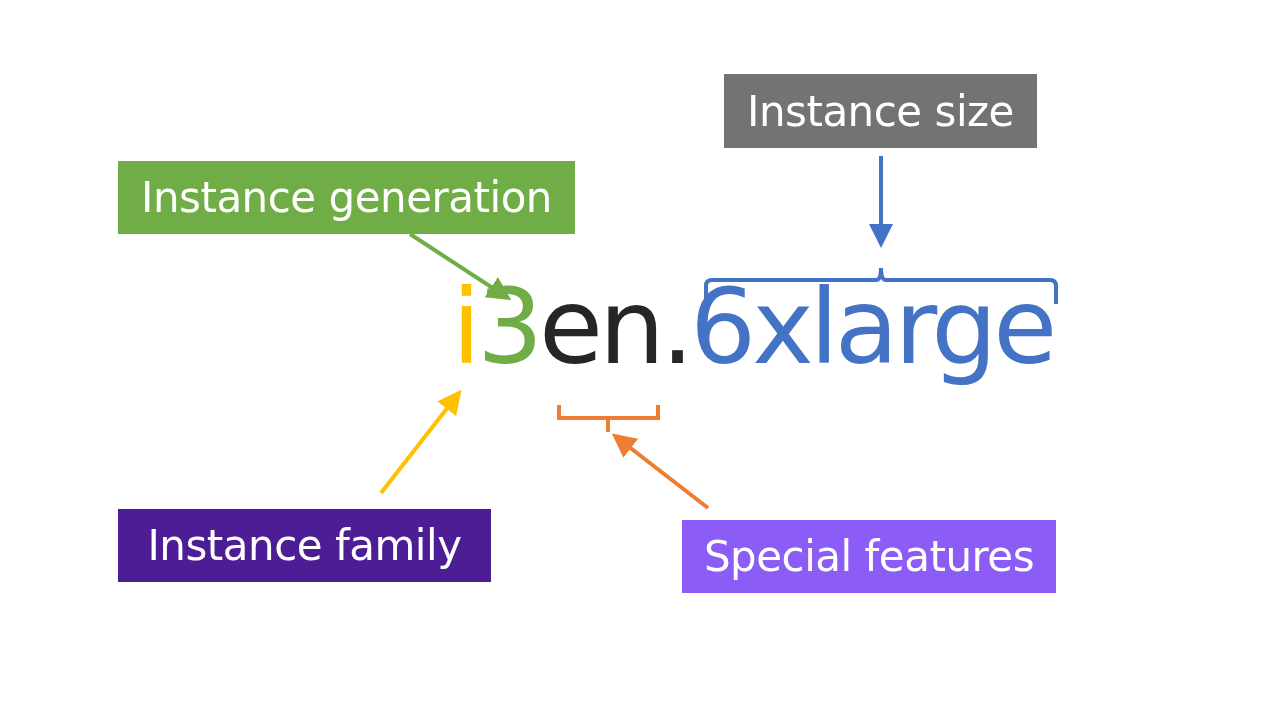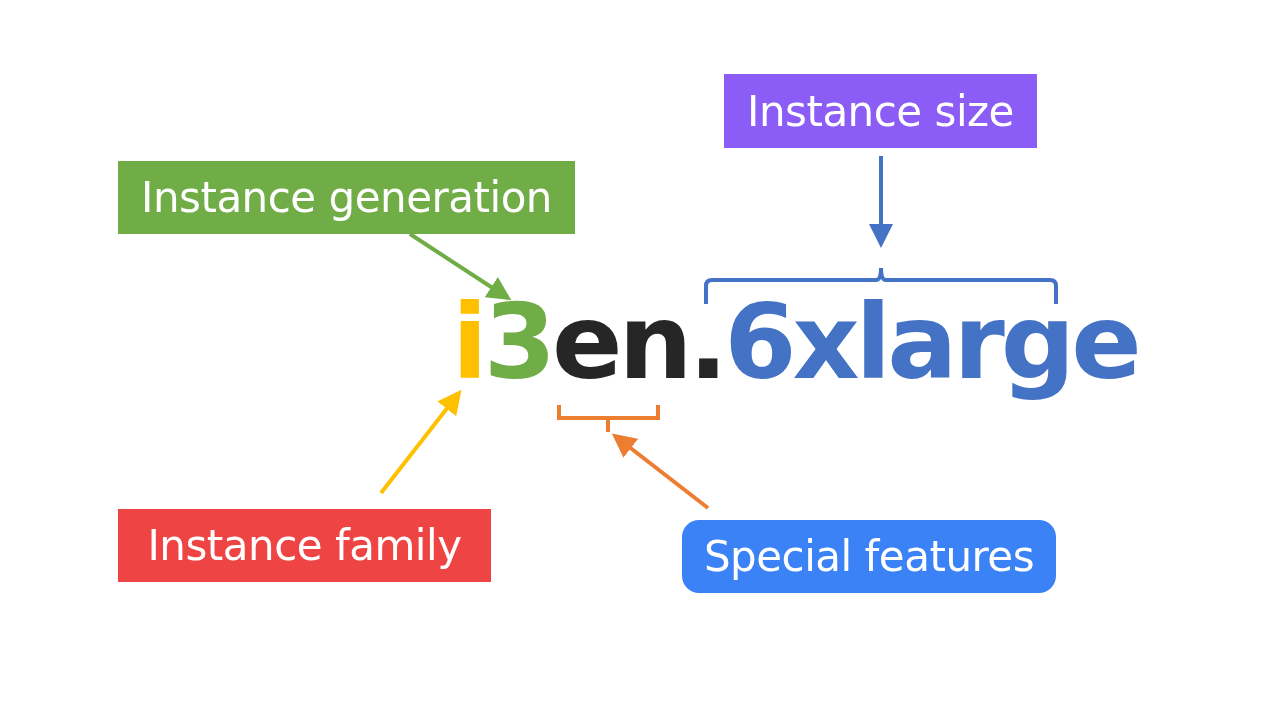--- a/index.html
+++ b/index.html
@@ -2,39 +2,39 @@
 <html><head>
 <meta charset="utf-8">
 <style>
   html, body { margin:0; padding:0; background:#ffffff; }
   body { width:1280px; height:720px; position:relative; overflow:hidden; font-family:"DejaVu Sans", "Liberation Sans", sans-serif; }
   .box { position:absolute; color:#ffffff; font-size:42px; display:flex; align-items:center; justify-content:center; white-space:nowrap; letter-spacing:-0.5px; }
   .gen { left:118px; top:161px; width:457px; height:73px; }
   .size { left:724px; top:74px; width:313px; height:74px; }
   .fam { left:118px; top:509px; width:373px; height:73px; }
   .feat { left:682px; top:520px; width:374px; height:73px; }
-  .main { position:absolute; left:452px; top:290px; font-size:104px; font-weight:bold; white-space:nowrap; letter-spacing:-4px; line-height:1; }
+  .main { position:absolute; left:452px; top:275px; font-size:104px; font-weight:normal; white-space:nowrap; letter-spacing:-4px; line-height:1; }
   svg.overlay { position:absolute; left:0; top:0; }
 </style>
 </head>
 <body>
 
 <div class="box gen" style="background:#70AD47;">
   <span>Instance generation</span>
 </div>
 
-<div class="box size" style="background:#8b5cf6;">
+<div class="box size" style="background:#737373;">
   <span>Instance size</span>
 </div>
 
-<div class="box fam" style="background:#ef4444;">
+<div class="box fam" style="background:#4c1d95;">
   <span>Instance family</span>
 </div>
 
-<div class="box feat" style="background:#3b82f6;border-radius:17px;">
+<div class="box feat" style="background:#8b5cf6;">
   <span>Special features</span>
 </div>
 
 <div class="main">
   <span style="color:#FFC000;">i</span><span style="color:#70AD47;">3</span><span style="color:#262626;">en</span><span style="color:#262626;">.</span><span style="color:#4472C4;">6xlarge</span>
 </div>
 
 <svg class="overlay" width="1280" height="720">
   <defs>
     <marker id="ag" markerWidth="6" markerHeight="6" refX="5" refY="3" orient="auto" markerUnits="strokeWidth">

